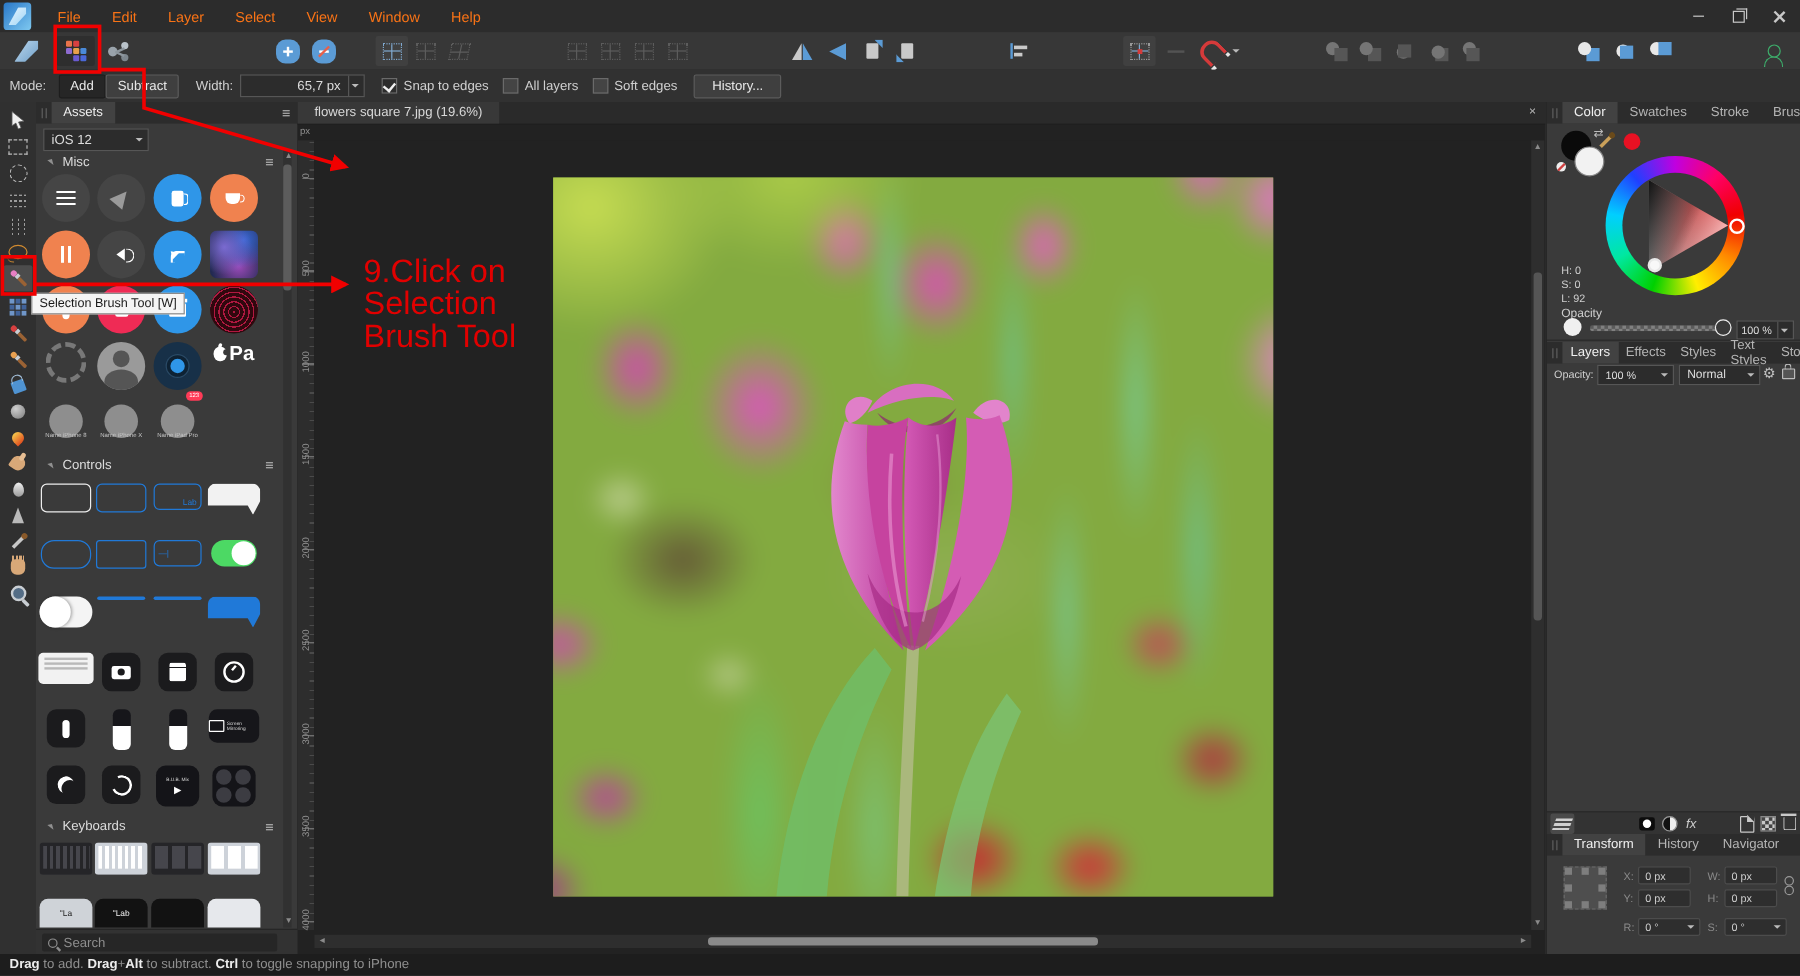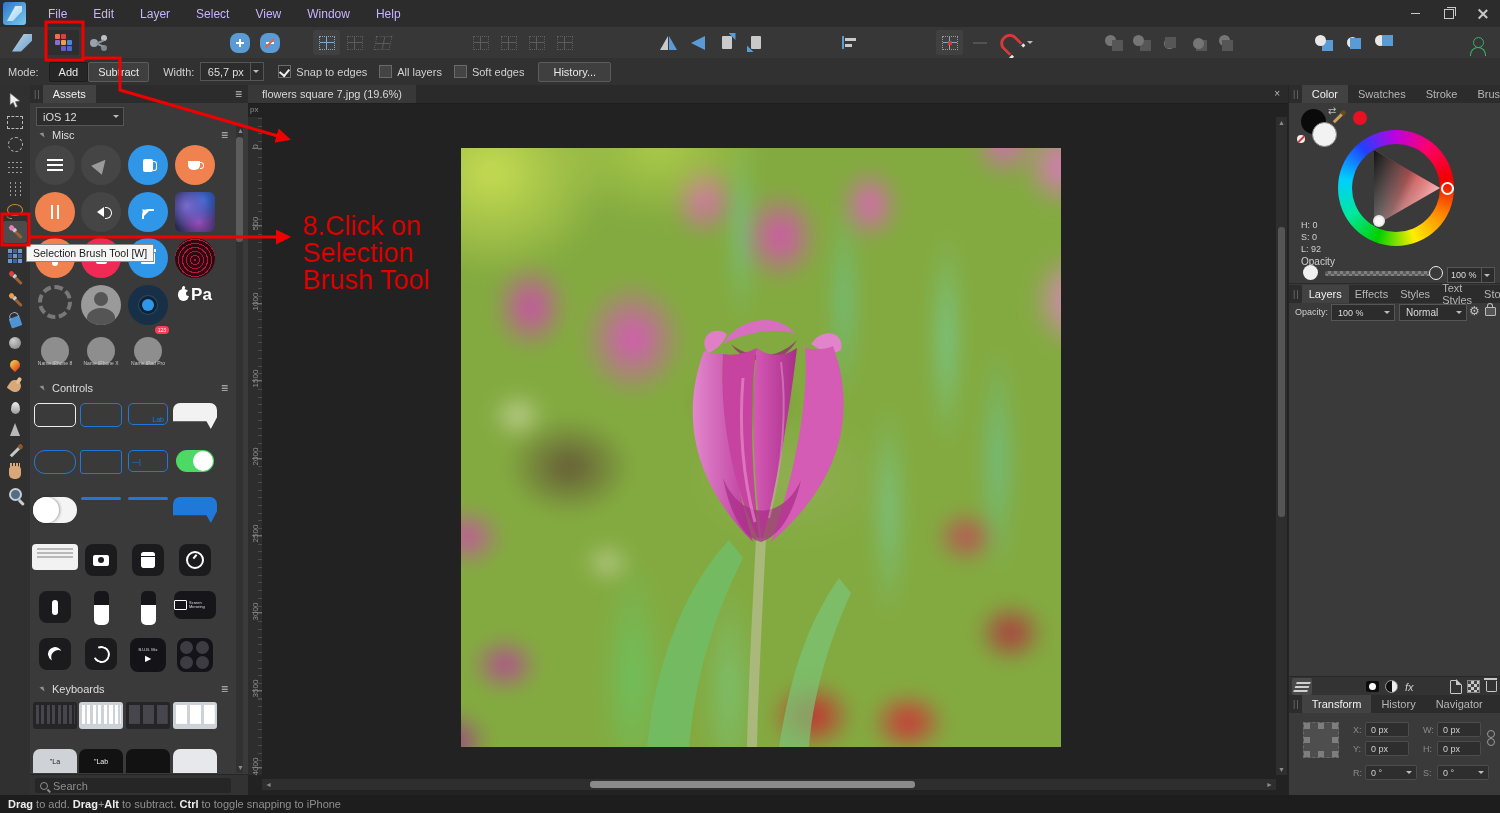--- a/index.html
+++ b/index.html
@@ -8,21 +8,21 @@
        -webkit-font-smoothing:antialiased;}
   .abs{position:absolute;}
   .row{display:flex;align-items:center;}
   .btn{display:flex;align-items:center;justify-content:center;}
   
   .menubar{left:0;top:0;width:1500px;height:27px;background:#2c2c2c;display:flex;align-items:center;}
   .applogo{width:23px;height:23px;margin:0 9px 0 3px;border-radius:3px;
     background:linear-gradient(135deg,#2877c8,#7ec8f0);position:relative;overflow:hidden;}
   .applogo:before{content:"";position:absolute;left:4px;top:4px;width:15px;height:15px;
     background:linear-gradient(135deg,#eaf6ff,#9fd4f4);clip-path:polygon(0 100%,55% 0,100% 0,100% 35%,40% 100%);}
-  .menu-item{padding:0 13px;color:#c4b5fd;font-size:12px;}
+  .menu-item{padding:0 13px;color:#f97316;font-size:12px;}
   .winctl{position:absolute;right:0;top:0;height:27px;display:flex;}
   .winctl div{width:34px;height:27px;display:flex;align-items:center;justify-content:center;color:#c8c8c8;}
   .ic-min{width:9px;height:1px;background:#c8c8c8;}
   .ic-rest{width:8px;height:8px;border:1px solid #c8c8c8;position:relative;}
   .ic-rest:before{content:"";position:absolute;left:2px;top:-3px;width:8px;height:8px;border:1px solid #c8c8c8;border-left:none;border-bottom:none;}
   .ic-x{position:relative;width:10px;height:10px;}
   .ic-x:before,.ic-x:after{content:"";position:absolute;left:4px;top:-1px;width:1.5px;height:12px;background:#c8c8c8;}
   .ic-x:before{transform:rotate(45deg);} .ic-x:after{transform:rotate(-45deg);}
   
   .toolbar{left:0;top:27px;width:1500px;height:31px;background:#373737;border-bottom:1px solid #2a2a2a;}
@@ -465,21 +465,21 @@
     <div class="tbtn" style="left:1464px;width:28px;">
         <div class="person-ic"></div>
       </div>
   </div>
 
   <div class="abs context">
     <span class="lbl" style="margin-left:8px;">Mode:</span>
     <div class="cbtn pressed" style="margin-left:10px;">Add</div>
     <div class="cbtn norm">Subtract</div>
     <span class="lbl" style="margin-left:14px;">Width:</span>
-    <div class="combo" style="width:62px;margin-left:6px;">
+    <div class="combo" style="width:62px;margin-left:6px;padding-left:40px;">
       <span class="val">65,7 px</span>
       <i class="cdiv"></i>
         <i class="carr"></i>
     </div>
     <div class="row" style="margin-left:14px;">
       <i class="chk on"></i>
       <span class="lbl">Snap to edges</span>
     </div>
     <div class="row" style="margin-left:12px;">
       <i class="chk"></i>
@@ -1031,18 +1031,18 @@
       <marker id="arrow" viewBox="0 0 10 10" refX="8" refY="5" markerWidth="5" markerHeight="5" orient="auto-start-reverse">
         <path d="M0 0 L10 5 L0 10 Z" fill="#f10000"></path>
       </marker>
     </defs>
     <rect x="46" y="22" width="37" height="38" fill="none" stroke="#f10000" stroke-width="3"></rect>
     <polyline points="83,58 120,58 120,90 288,139" fill="none" stroke="#f10000" stroke-width="3" marker-end="url(#arrow)"></polyline>
     <rect x="2" y="214" width="27" height="31" fill="none" stroke="#f10000" stroke-width="3"></rect>
     <line x1="30" y1="237" x2="288" y2="237" stroke="#f10000" stroke-width="3" marker-end="url(#arrow)"></line>
   </svg>
   <div class="anno-text" style="left:303px;top:213px;">
-    <div>8.Click on</div>
+    <div>9.Click on</div>
     <div>Selection</div>
     <div>Brush Tool</div>
   </div>
 
 </div>
 
 </body></html>

